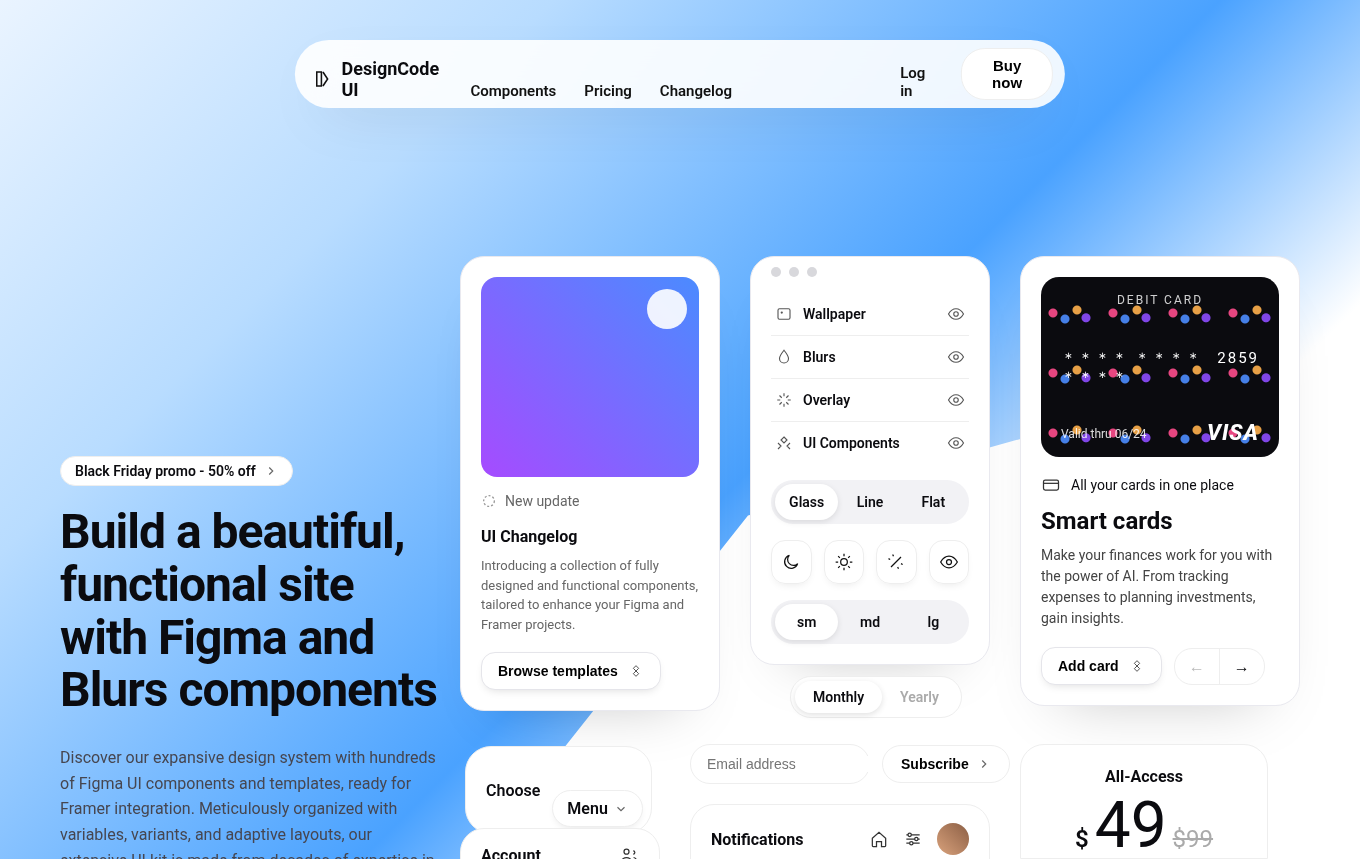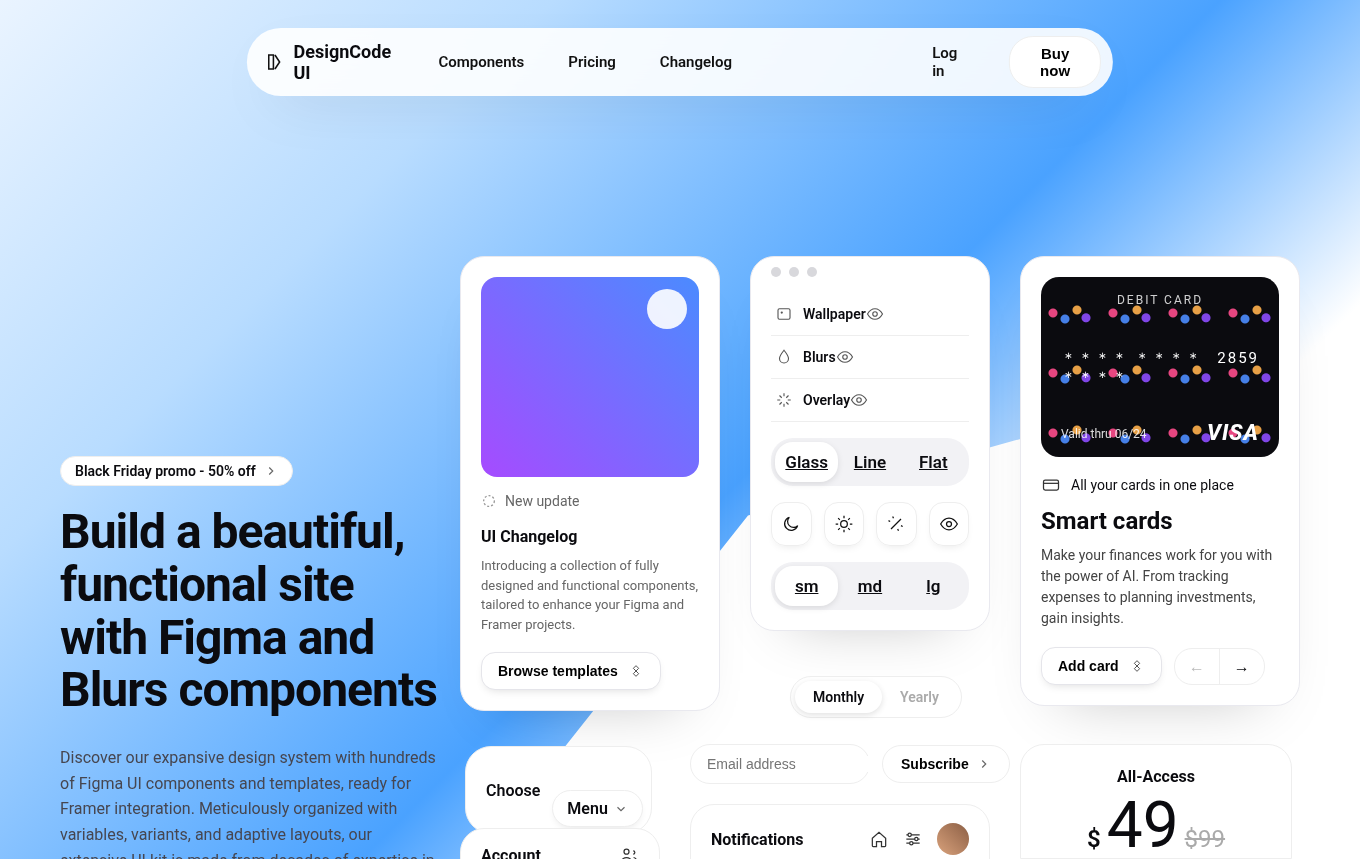--- a/index.html
+++ b/index.html
@@ -1,42 +1,42 @@
 <!DOCTYPE html>
 <html><head>
 <meta charset="utf-8">
 <style>
 *{box-sizing:border-box;margin:0;padding:0;}
 body{font-family:-apple-system,BlinkMacSystemFont,"Segoe UI",Roboto,sans-serif;background:#fff;width:1360px;height:859px;overflow:hidden;position:relative;color:#0b0b0f;}
 .bg-wave{position:absolute;inset:0;background:linear-gradient(135deg,#eaf4ff 0%,#b8dcff 25%,#4aa2ff 55%,#fff 75%);clip-path:polygon(0 0,100% 0,100% 40%,55% 60%,35% 100%,0 100%);z-index:-1;}
-.nav{position:absolute;top:28px;left:50%;transform:translateX(-50%);display:flex;align-items:center;gap:44px;background:rgba(255,255,255,.9);backdrop-filter:blur(20px);border-radius:36px;padding:8px 12px 8px 18px;box-shadow:0 20px 60px -30px rgba(0,0,0,.4);}
+.nav{position:absolute;top:40px;left:50%;transform:translateX(-50%);display:flex;align-items:flex-end;gap:28px;background:rgba(255,255,255,.9);backdrop-filter:blur(20px);border-radius:36px;padding:8px 12px 8px 18px;box-shadow:0 20px 60px -30px rgba(0,0,0,.4);}
 .nav .logo-wrap{display:flex;align-items:center;gap:10px;font-weight:700;font-size:18px;}
 .nav a{font-size:15px;font-weight:600;color:#111;text-decoration:none;}
 .nav .btn-buy{background:#fff;border:1px solid #eee;border-radius:24px;padding:8px 20px;font-weight:700;font-size:15px;}
 .hero{position:absolute;left:60px;top:456px;width:380px;}
 .promo{display:inline-flex;align-items:center;gap:8px;background:#fff;border:1px solid #eee;border-radius:20px;padding:6px 14px;font-size:14px;font-weight:600;margin-bottom:20px;}
 .hero h1{font-size:48px;font-weight:700;line-height:1.1;letter-spacing:-1px;margin-bottom:28px;}
 .hero p{font-size:16px;line-height:1.6;color:#464650;}
 .cards{position:absolute;left:460px;top:256px;display:grid;grid-template-columns:260px 240px 280px;gap:30px;align-items:start;}
 .card{background:#fff;border:1px solid #e9e9ef;border-radius:24px;padding:20px;box-shadow:0 30px 60px -40px rgba(0,0,0,.25);}
 
 .thumb{height:200px;border-radius:16px;background:linear-gradient(45deg,#a64bff,#4b8bff);position:relative;overflow:hidden;margin-bottom:16px;}
 .thumb::after{content:"";position:absolute;right:12px;top:12px;width:40px;height:40px;border-radius:50%;background:rgba(255,255,255,.9);}
 .badge-new{display:flex;align-items:center;gap:8px;font-size:14px;color:#666;margin-bottom:18px;}
 .card h3{font-size:16px;font-weight:700;margin-bottom:10px;}
 .card p.small{font-size:13px;color:#666;line-height:1.5;margin-bottom:18px;}
 .btn{display:inline-flex;align-items:center;gap:10px;background:#fff;border:1px solid #e5e5ea;border-radius:14px;padding:10px 16px;font-weight:600;font-size:14px;box-shadow:0 4px 10px -4px rgba(0,0,0,.15);}
 
 .layers{padding-top:10px;}
 .dots{display:flex;gap:8px;margin-bottom:16px;}
 .dots span{width:10px;height:10px;border-radius:50%;background:#d8d8dc;}
-.layer{display:flex;align-items:center;padding:12px 4px;border-bottom:1px solid #eee;font-size:14px;font-weight:600;}
+.layer{display:flex;align-items:center;justify-content:space-between;padding:12px 4px;border-bottom:1px solid #eee;font-size:14px;font-weight:600;}
 .layer svg{width:18px;height:18px;color:#555;}
 .seg{display:flex;background:#f2f2f5;border-radius:22px;padding:4px;margin-top:16px;}
-.seg span{flex:1;text-align:center;padding:10px 0;font-weight:600;font-size:17px;border-radius:18px;text-decoration:underline;}
+.seg span{flex:1;text-align:center;padding:10px 0;font-weight:600;font-size:14px;border-radius:18px;}
 .seg span.active{background:#fff;box-shadow:0 2px 6px rgba(0,0,0,.1);}
 .icon-row{display:flex;gap:12px;margin-top:16px;}
 .icon-sq{flex:1;height:44px;border:1px solid #eee;border-radius:14px;display:flex;align-items:center;justify-content:center;box-shadow:0 4px 8px -4px rgba(0,0,0,.1);}
 .toggle-pill{position:absolute;left:790px;top:676px;display:flex;background:rgba(255,255,255,.95);border:1px solid #eee;border-radius:22px;padding:4px;box-shadow:0 20px 40px -30px rgba(0,0,0,.5);}
 .toggle-pill span{padding:8px 18px;font-size:14px;font-weight:600;border-radius:18px;}
 .toggle-pill span.active{background:#fff;box-shadow:0 2px 6px rgba(0,0,0,.12);}
 
 .credit{background:#0b0b0f;border-radius:18px;height:180px;padding:16px 20px;color:#fff;position:relative;margin-bottom:18px;overflow:hidden;}
 .credit .label{font-size:12px;letter-spacing:2px;text-align:center;opacity:.8;}
 .credit .num{position:absolute;bottom:70px;left:20px;right:20px;display:flex;justify-content:space-between;font-size:15px;letter-spacing:2px;}
@@ -61,21 +61,21 @@
 .subscribe{position:absolute;left:690px;top:744px;display:flex;gap:12px;align-items:center;}
 .subscribe .field{display:flex;align-items:center;gap:8px;background:#fff;border:1px solid #eee;border-radius:22px;padding:10px 16px;width:180px;}
 .subscribe input{border:0;outline:0;font-size:14px;flex:1;}
 .subscribe .sub-btn{display:inline-flex;align-items:center;gap:8px;background:#fff;border:1px solid #eee;border-radius:22px;padding:10px 18px;font-weight:600;font-size:14px;}
 .notif{position:absolute;left:690px;top:804px;width:300px;background:#fff;border:1px solid #eee;border-radius:24px 24px 0 0;padding:18px 20px;display:flex;align-items:center;justify-content:space-between;}
 .notif h4{font-size:16px;font-weight:700;}
 .notif .icons{display:flex;align-items:center;gap:14px;}
 .avatar{width:32px;height:32px;border-radius:50%;background:linear-gradient(45deg,#d9a27c,#8b5e44);}
 .account{position:absolute;left:460px;top:828px;width:200px;background:#fff;border:1px solid #eee;border-radius:24px 24px 0 0;padding:16px 20px;display:flex;align-items:center;justify-content:space-between;}
 .account h4{font-size:16px;font-weight:700;}
-.price{position:absolute;left:1020px;top:744px;width:272px;background:#fff;border:1px solid #eee;border-radius:24px 24px 0 0;padding:22px 20px 0;text-align:center;}
+.price{position:absolute;left:1020px;top:744px;width:248px;background:#fff;border:1px solid #eee;border-radius:24px 24px 0 0;padding:22px 20px 0;text-align:center;}
 .price .tier{font-size:16px;font-weight:700;margin-bottom:8px;}
 .price .amount{display:flex;align-items:baseline;justify-content:center;gap:6px;}
 .price .cur{font-size:24px;font-weight:600;}
 .price .big{font-size:64px;font-weight:400;line-height:1;}
 .price .old{font-size:24px;color:#aaa;text-decoration:line-through;}
 .eye{width:18px;height:18px;}
 </style>
 </head>
 <body>
 <div class="bg-wave"></div>
@@ -162,20 +162,32 @@
           <svg viewBox="0 0 24 24">
             <path d="M12 3v4M12 17v4M3 12h4M17 12h4M6 6l3 3M15 15l3 3M18 6l-3 3M9 15l-3 3" stroke="#555" stroke-width="1.5"></path>
           </svg>
           <span>Overlay</span>
         </span>
       <svg class="eye" viewBox="0 0 24 24">
           <path d="M2 12s4-7 10-7 10 7 10 7-4 7-10 7S2 12 2 12z" fill="none" stroke="#555" stroke-width="1.5"></path>
           <circle cx="12" cy="12" r="3" fill="none" stroke="#555" stroke-width="1.5"></circle>
         </svg>
     </div>
+    <div class="layer" style="border-bottom:0">
+      <span style="display:flex;gap:10px;align-items:center">
+          <svg viewBox="0 0 24 24">
+            <path d="M12 4l4 4-4 4-4-4zM4 12l4 4-4 4M20 12l-4 4 4 4" fill="none" stroke="#555" stroke-width="1.5"></path>
+          </svg>
+          <span>UI Components</span>
+        </span>
+      <svg class="eye" viewBox="0 0 24 24">
+          <path d="M2 12s4-7 10-7 10 7 10 7-4 7-10 7S2 12 2 12z" fill="none" stroke="#555" stroke-width="1.5"></path>
+          <circle cx="12" cy="12" r="3" fill="none" stroke="#555" stroke-width="1.5"></circle>
+        </svg>
+    </div>
     <div class="seg">
       <span class="active">Glass</span>
       <span>Line</span>
       <span>Flat</span>
     </div>
     <div class="icon-row">
       <div class="icon-sq">
           <svg width="20" height="20" viewBox="0 0 24 24">
             <path d="M20 14A8 8 0 1110 4a6 6 0 0010 10z" fill="none" stroke="#111" stroke-width="1.5"></path>
           </svg>

